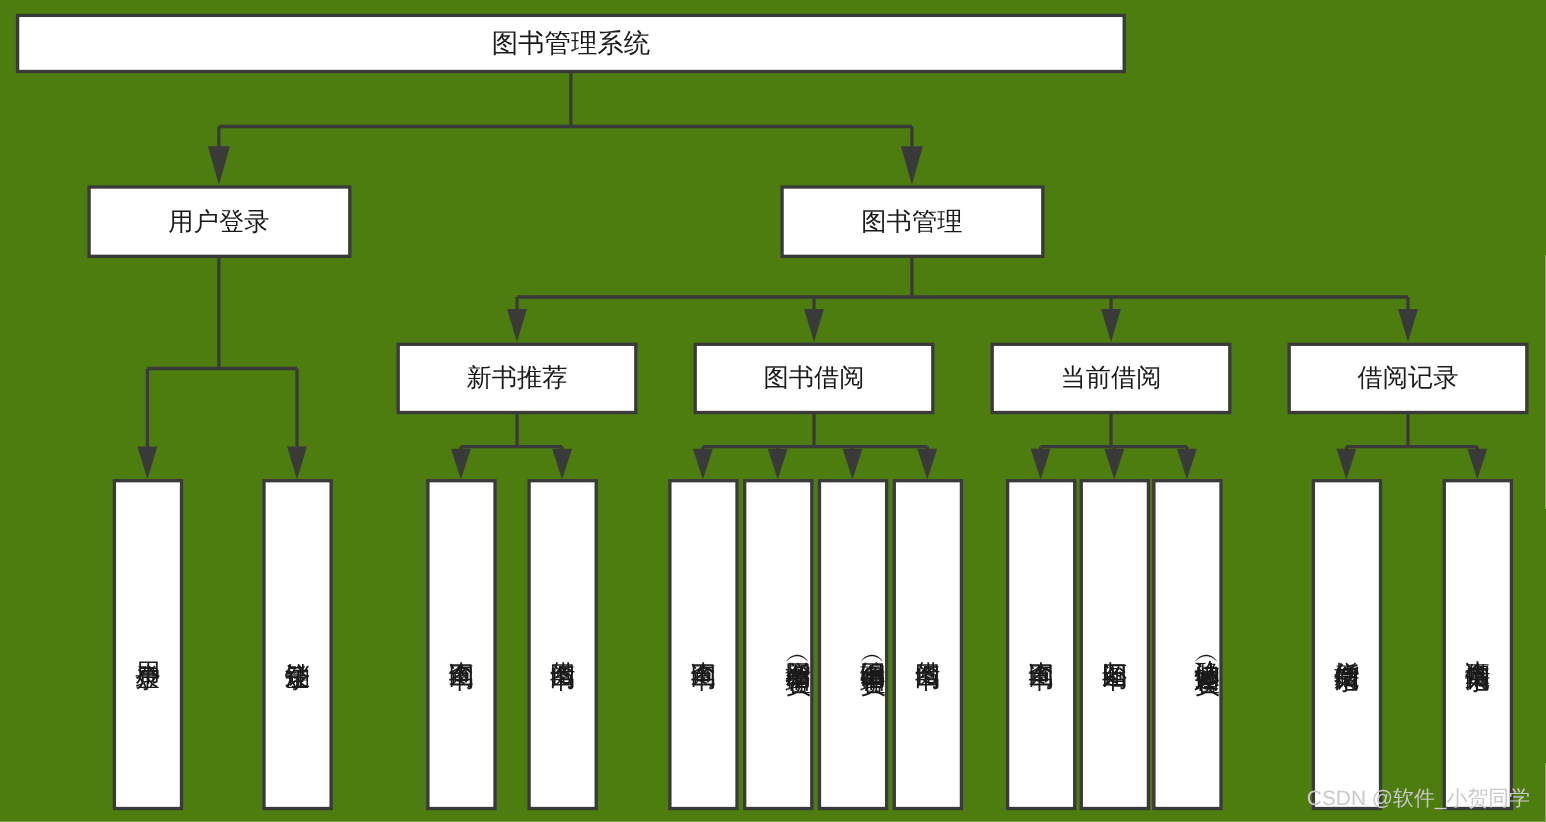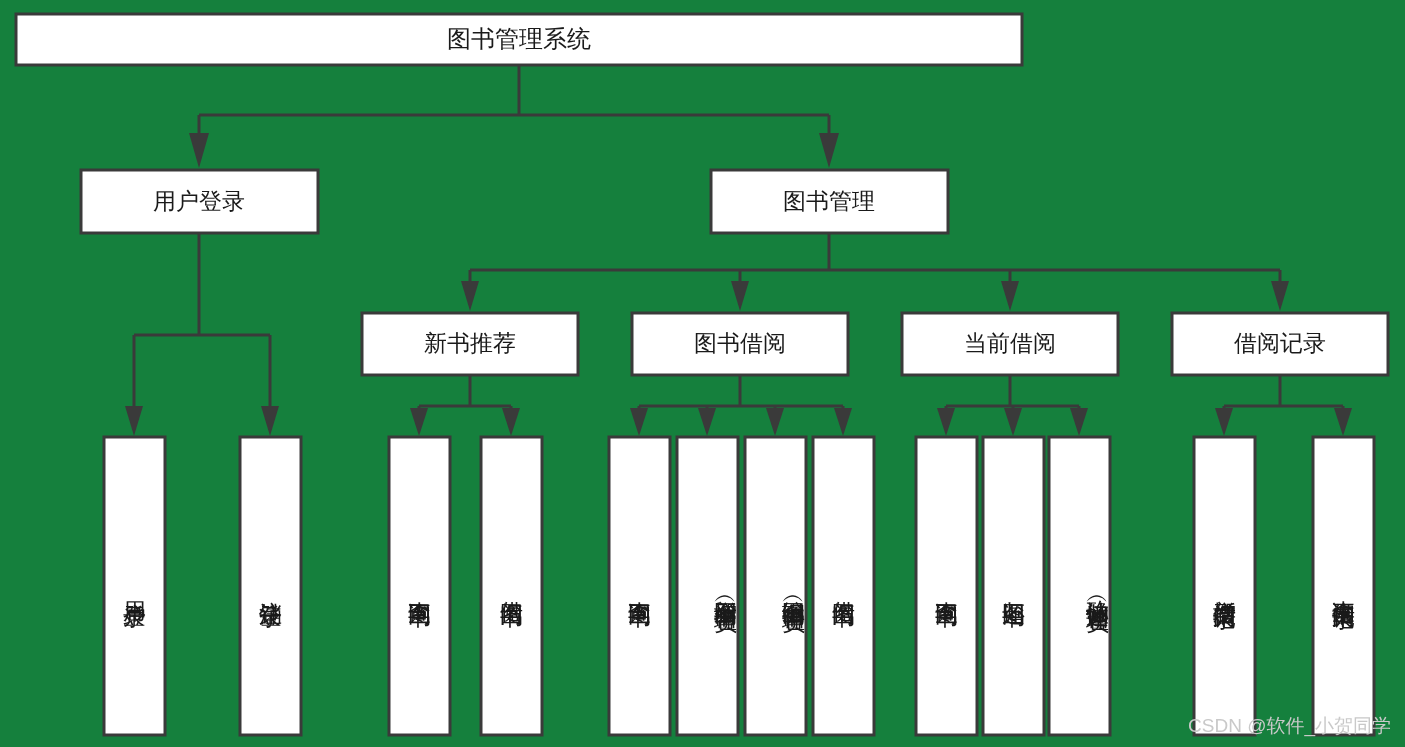--- a/index.html
+++ b/index.html
@@ -10,21 +10,21 @@
   body {
     width: 1405px;
     height: 747px;
     font-family: "Liberation Sans", "DejaVu Sans", sans-serif;
     overflow: hidden;
   }
   #diagram-root {
     position: relative;
     width: 1405px;
     height: 747px;
-    background: #15803d;
+    background: #4d7c0f;
   }
   svg.diagram-canvas {
     position: absolute;
     left: 0;
     top: 0;
     width: 1405px;
     height: 747px;
     display: block;
   }
   .node-box {

